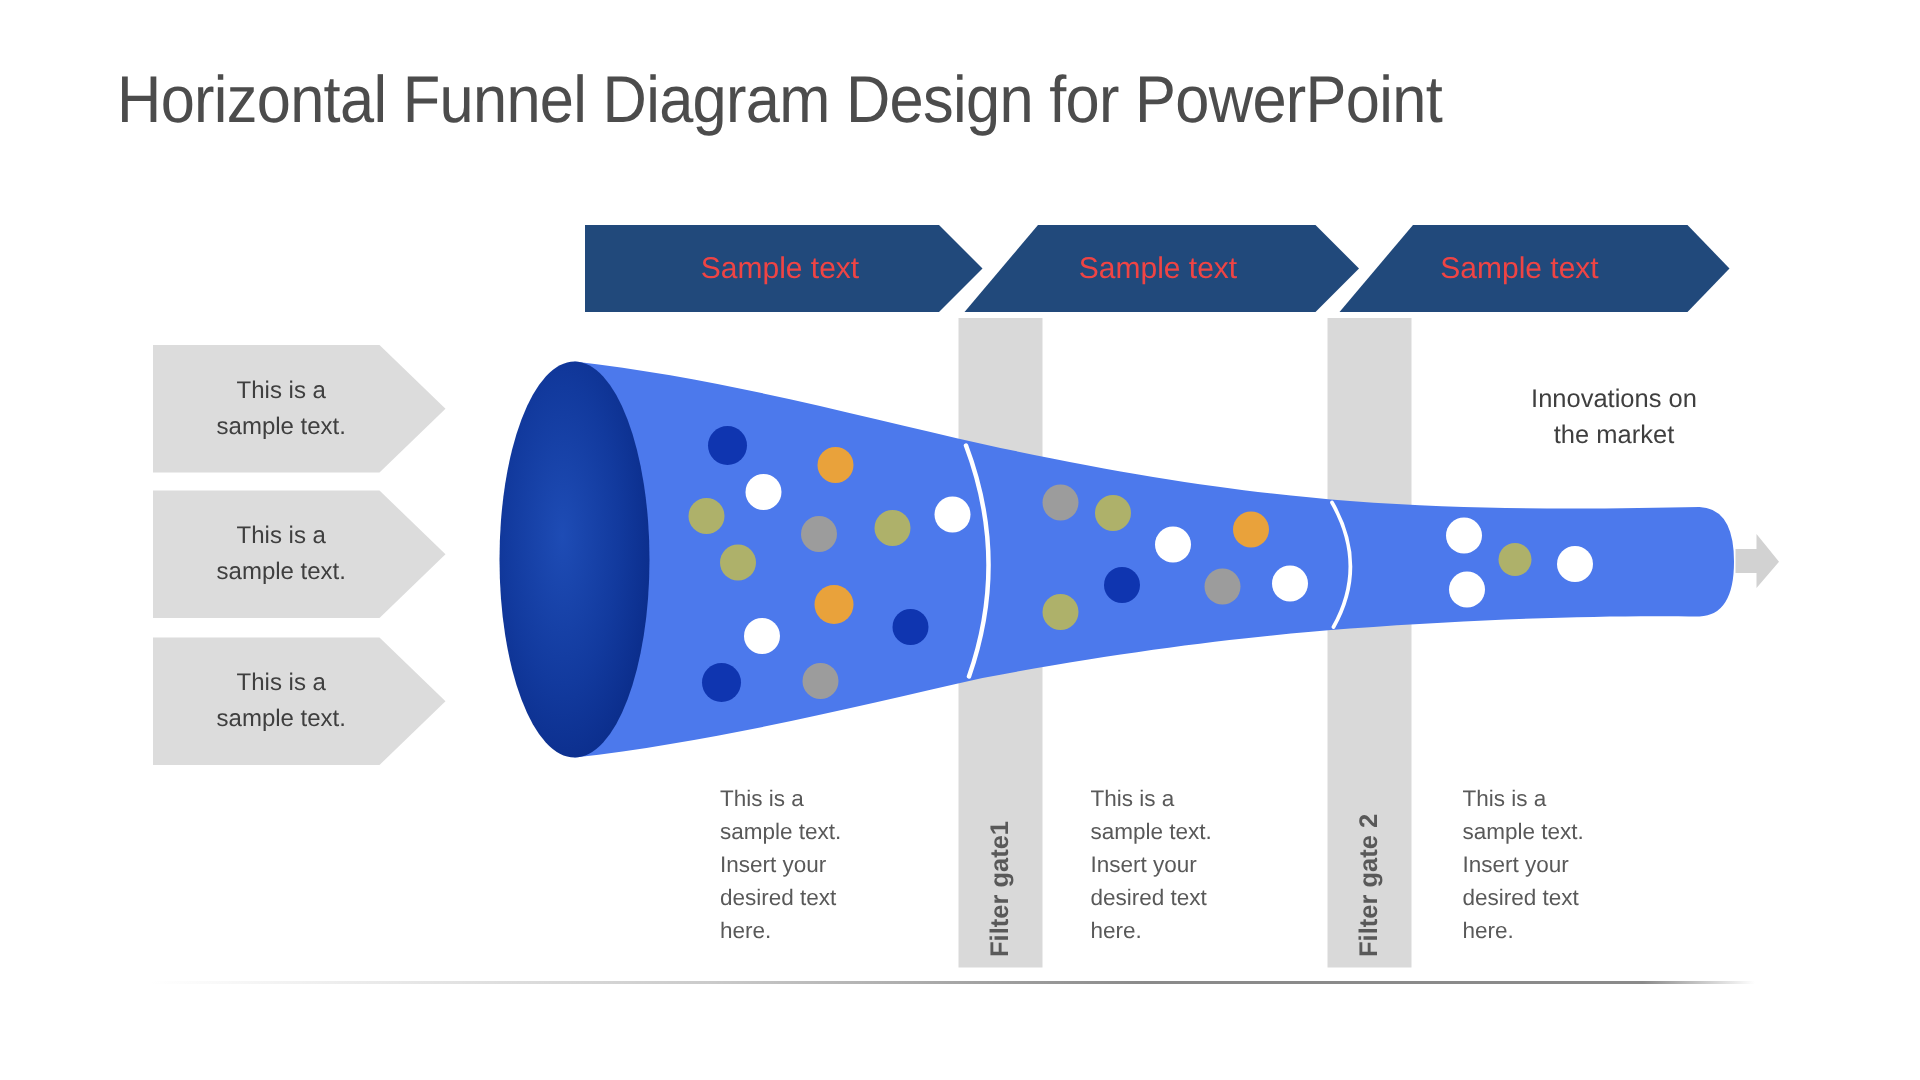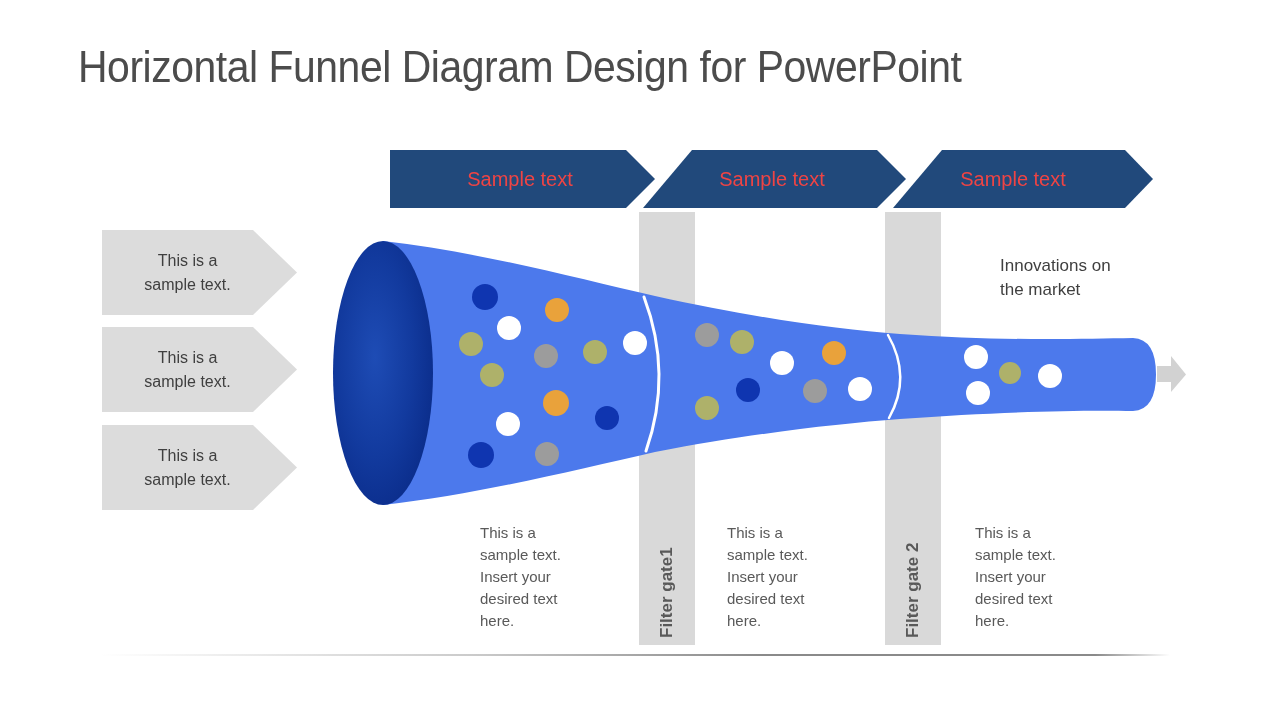--- a/index.html
+++ b/index.html
@@ -33,21 +33,21 @@
   }
   #gate-label-1{left:657px;top:638px;}
   #gate-label-2{left:903px;top:638px;}
   .desc{
     top:522px;width:135px;color:#595959;font-size:15px;line-height:22px;white-space:pre-line;
   }
   #desc-1{left:480px;}
   #desc-2{left:727px;}
   #desc-3{left:975px;}
   #outcome{
-    left:1000px;top:254px;width:152px;text-align:left;color:#3F3F3F;
+    left:1000px;top:254px;width:152px;text-align:center;color:#3F3F3F;
     font-size:17px;line-height:24px;white-space:pre-line;
   }
   #baseline{
     position:absolute;left:100px;top:654px;width:1070px;height:2px;
     background:linear-gradient(90deg, rgba(138,138,138,0) 0%, rgba(138,138,138,0.45) 35%,
                #8a8a8a 62%, #8a8a8a 93%, rgba(138,138,138,0) 100%);
   }
 </style>
 </head>
 <body>

